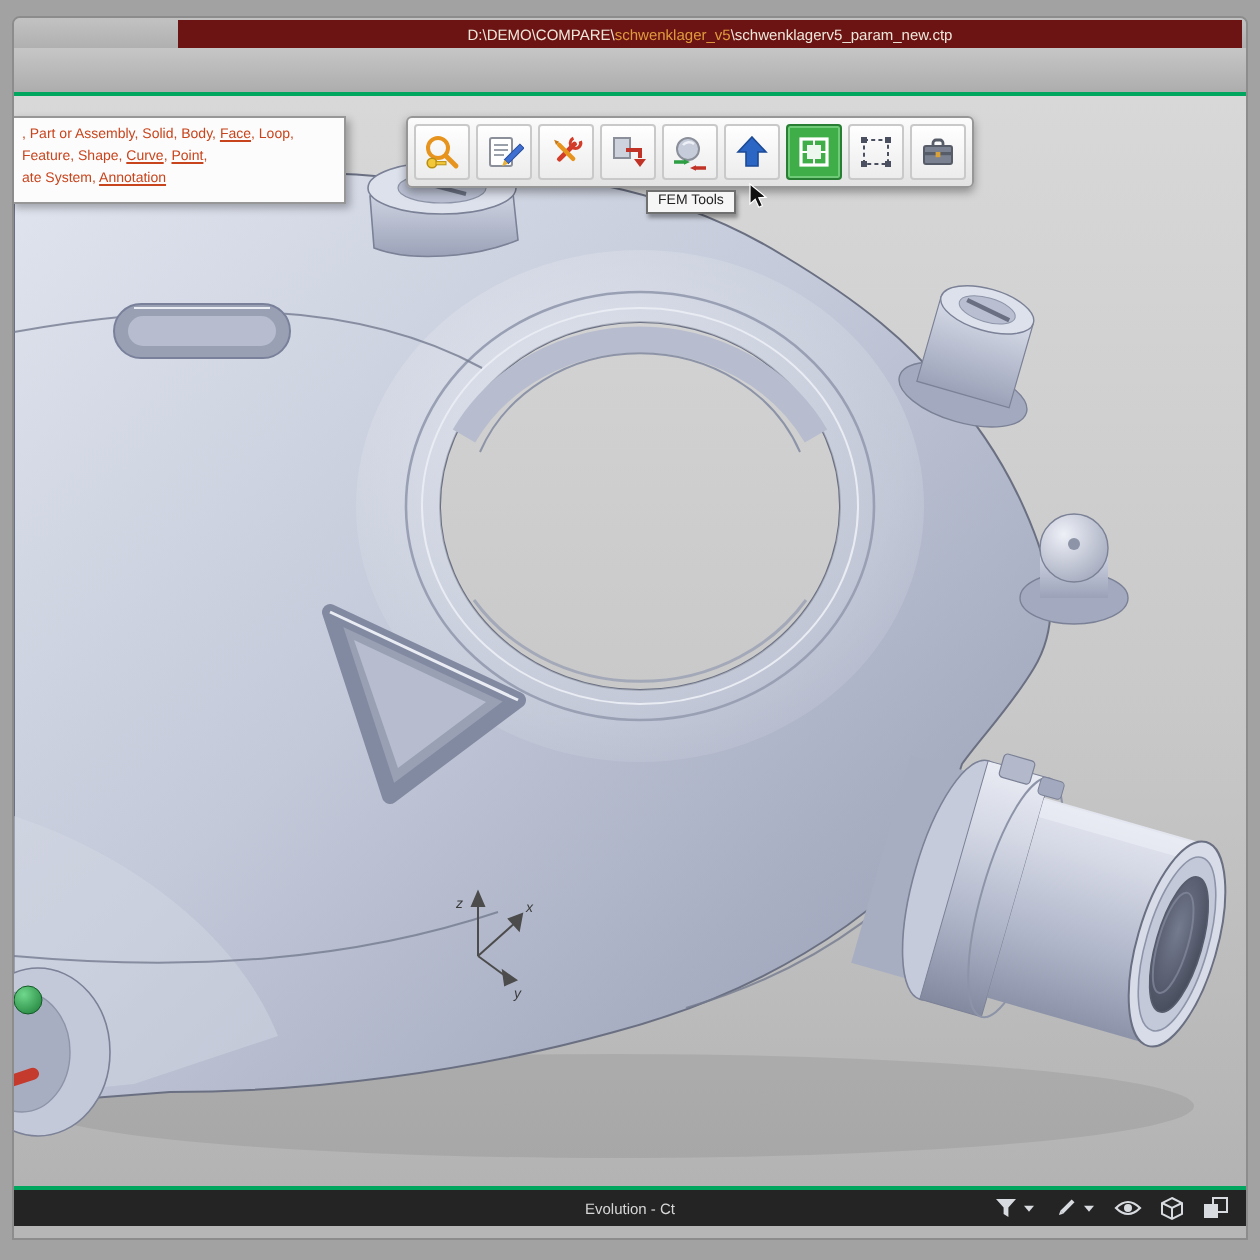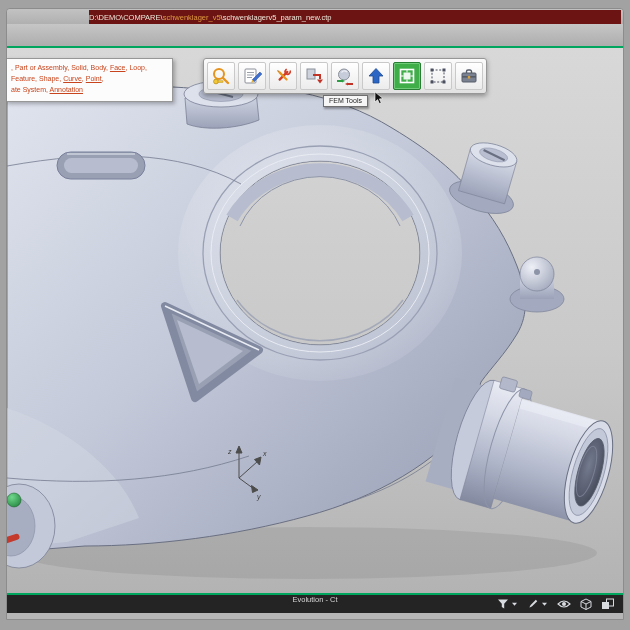--- a/index.html
+++ b/index.html
@@ -1,35 +1,35 @@
 <!DOCTYPE html>
 <html><head>
 <meta charset="utf-8">
 <style>
   html,body{margin:0;padding:0}
   .screen{position:relative;width:630px;height:630px;background:#a2a2a2;font-family:"Liberation Sans",sans-serif;overflow:hidden}
   .window{position:absolute;left:6px;top:8px;right:6px;bottom:10px;background:#b6b6b6;border:1px solid #8c8c8c;border-radius:4px 4px 0 0;display:flex;flex-direction:column;overflow:hidden}
   .titlebar{height:15px;position:relative;background:linear-gradient(#c2c2c2,#b0b0b0);flex:none}
-  .title-tab{position:absolute;left:82px;right:2px;top:1px;bottom:0;background:#6b1413;color:#efe7da;font-size:7.5px;display:flex;align-items:center;white-space:nowrap;overflow:hidden}
+  .title-tab{position:absolute;left:82px;right:2px;top:1px;bottom:0;background:#6b1413;color:#efe7da;font-size:7.5px;display:flex;align-items:center;justify-content:center;white-space:nowrap;overflow:hidden}
   .title-hl{color:#e09a3e}
   .menustrip{height:22px;background:linear-gradient(#c6c6c6,#adadad);flex:none}
   .hline{height:2px;background:#00a65d;flex:none}
   .viewport{position:relative;flex:1;background:linear-gradient(180deg,#d8d8d8,#c9c9c9 55%,#b3b3b3);overflow:hidden}
   .model-svg{position:absolute;left:0;top:0;width:100%;height:100%}
   .left-panel{position:absolute;left:-2px;top:10px;width:156px;background:#fcfcfc;border:1px solid #979797;box-shadow:2px 2px 4px rgba(0,0,0,.28);padding:3px 5px 5px;font-size:7px;color:#c8441c;line-height:1.6}
   .panel-header{color:#2b2b2b;font-weight:bold;font-size:7.5px;margin-bottom:9px;cursor:default}
   .panel-line{white-space:nowrap;overflow:hidden}
   .link{text-decoration:underline;cursor:pointer}
   .fem-toolbar{position:absolute;left:196px;top:10px;display:flex;gap:3px;padding:3px;background:linear-gradient(#fbfbfb,#e2e2e2);border:1px solid #979797;border-radius:3px;box-shadow:0 2px 5px rgba(0,0,0,.35)}
   .tb-btn{width:28px;height:28px;display:flex;align-items:center;justify-content:center;border:1px solid #c9c9c9;border-radius:2px;background:linear-gradient(#ffffff,#ececec);padding:0;cursor:pointer}
   .tb-btn svg{width:20px;height:20px;display:block}
   .tb-btn.active{background:#3fae49;border-color:#287e32;box-shadow:inset 0 0 0 1px #6fcb77}
   .tooltip{position:absolute;left:316px;top:47px;background:#f6f6f6;border:1px solid #6f6f6f;font-size:7px;color:#222;padding:1px 5px 2px;box-shadow:1px 2px 2px rgba(0,0,0,.35);white-space:nowrap}
   .cursor{position:absolute;left:367px;top:43px;width:10px;height:14px}
-  .statusbar{height:18px;background:#242424;position:relative;display:flex;align-items:flex-start;justify-content:center;flex:none}
+  .statusbar{height:18px;background:#242424;position:relative;display:flex;align-items:center;justify-content:center;flex:none}
   .status-label{color:#d6d6d6;font-size:7.5px}
   .status-icons{position:absolute;right:8px;top:0;bottom:0;display:flex;align-items:center;gap:9px}
   .st-btn{background:none;border:none;padding:0;display:flex;align-items:center;gap:2px;cursor:pointer}
   .bottom-strip{height:6px;background:#b6b6b6;flex:none}
 </style>
 </head>
 <body>
 
 <div class="screen">
   <div class="window">

